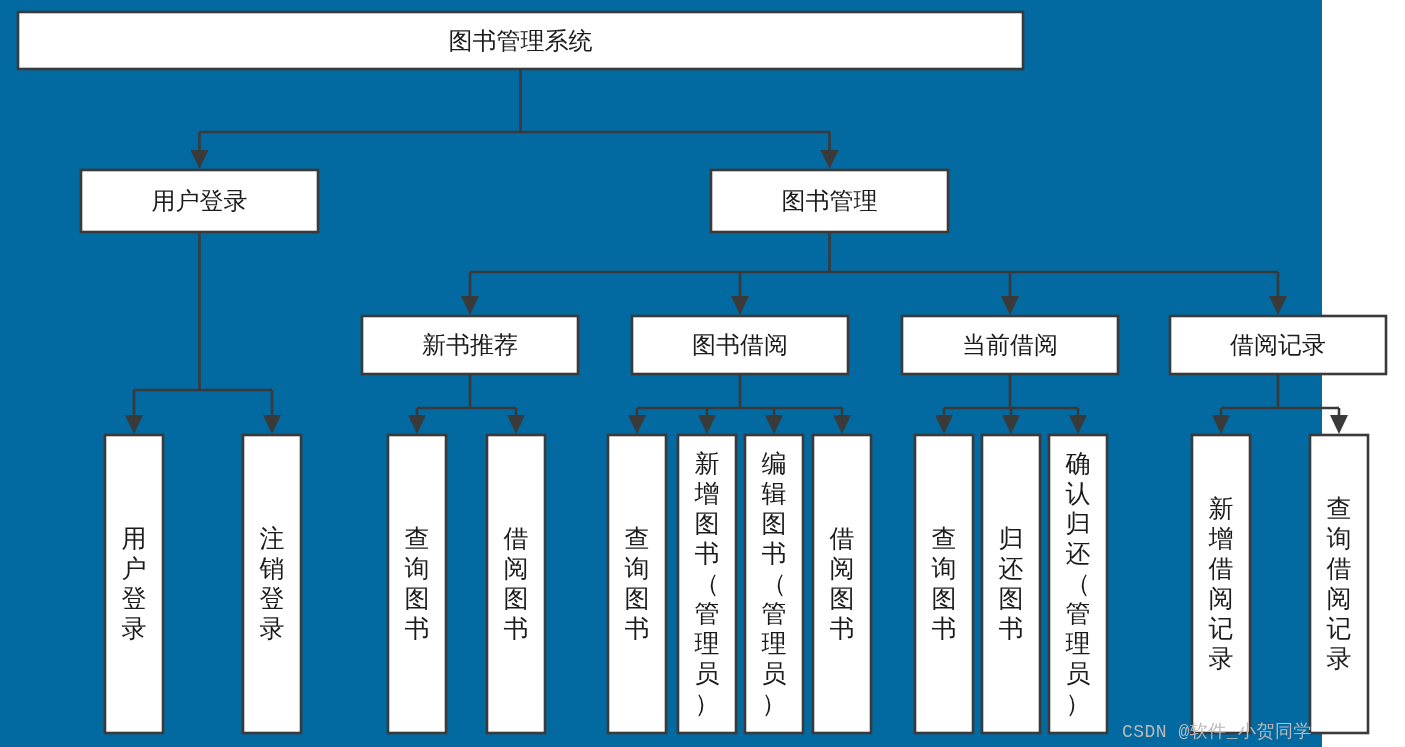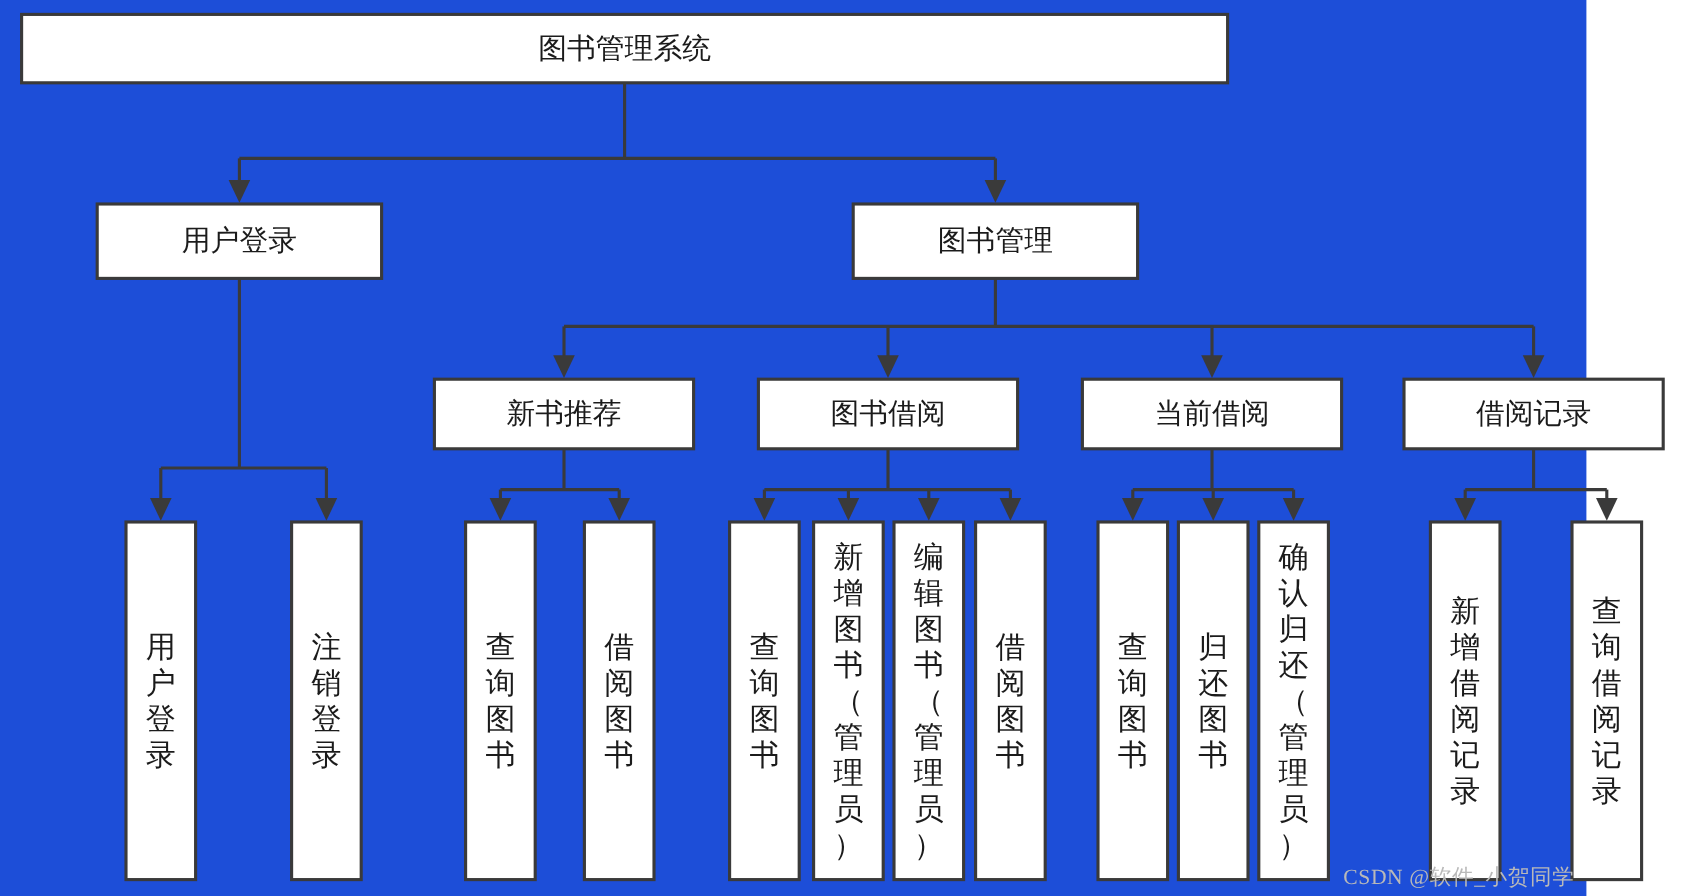--- a/index.html
+++ b/index.html
@@ -11,21 +11,21 @@
   body {
     width: 1405px;
     height: 747px;
     font-family: "DejaVu Sans", "Liberation Sans", sans-serif;
     overflow: hidden;
   }
   #diagram-root {
     position: relative;
     width: 1322px;
     height: 747px;
-    background: #1d4ed8;
+    background: #0369a1;
   }
   svg.flowchart {
     position: absolute;
     left: 0;
     top: 0;
     width: 1405px;
     height: 747px;
     display: block;
   }
   .node-box {
@@ -53,21 +53,21 @@
   .node-label-v {
     fill: #1b1b1b;
     font-family: "DejaVu Sans", "Liberation Sans", sans-serif;
     font-size: 25px;
     text-anchor: middle;
   }
   .watermark {
     position: absolute;
     right: 10px;
     bottom: 4px;
-    font-family: Liberation Serif, serif;
+    font-family: Liberation Mono, monospace;
     font-size: 18px;
     color: #b9b9b9;
     letter-spacing: 0.5px;
     white-space: nowrap;
     user-select: none;
   }
 </style>
 </head>
 <body>
 

